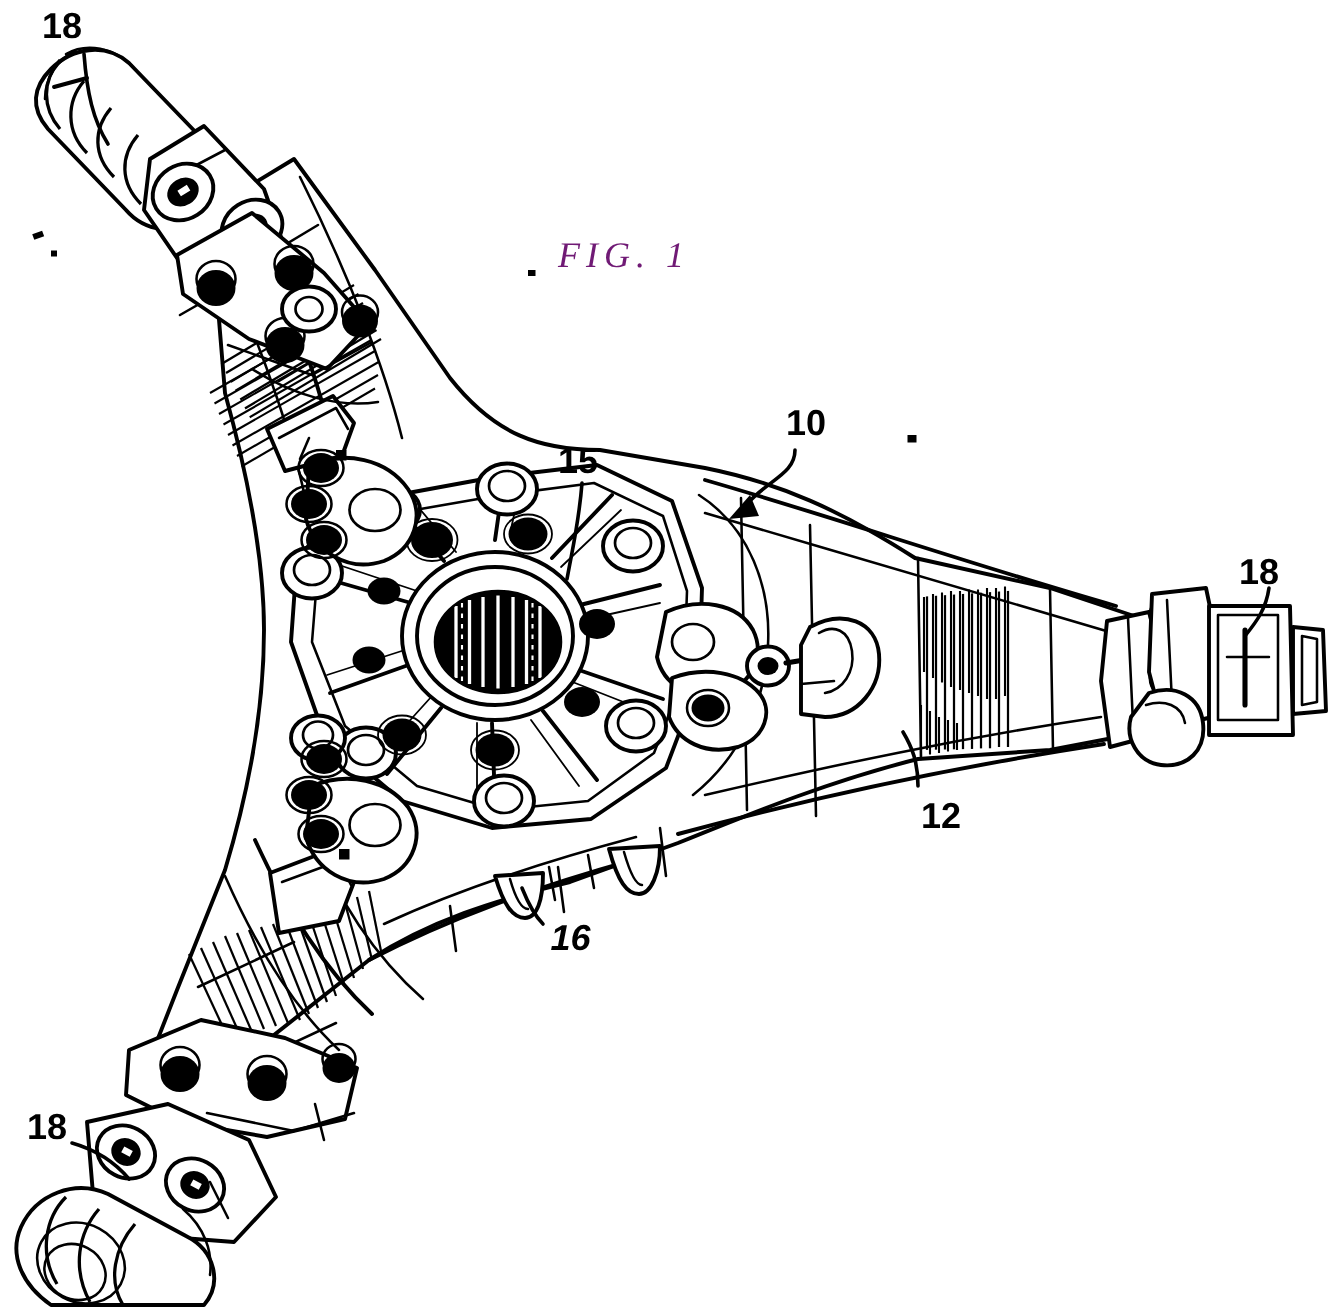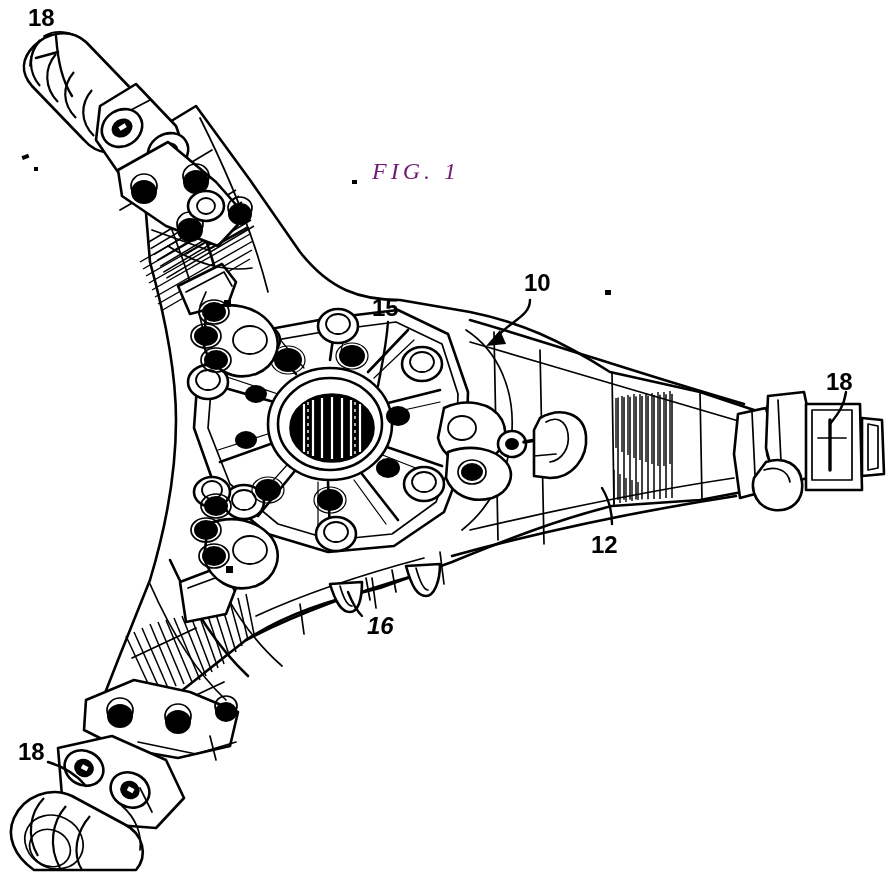--- a/index.html
+++ b/index.html
@@ -556,19 +556,19 @@
   <div class="fig-title">FIG. 1</div>
 
   <div class="ref-num" style="left:28px;  top:6px;">18</div>
 
   <div class="ref-num" style="left:372px; top:296px;">15</div>
 
   <div class="ref-num" style="left:508px; top:271px;margin-left:16px;">10</div>
 
   <div class="ref-num" style="left:826px; top:370px;">18</div>
 
-  <div class="ref-num" style="left:591px; top:533px;">12</div>
+  <div class="ref-num" style="left:614px; top:533px;">12</div>
 
   <div class="ref-num" style="left:367px; top:614px;font-style:italic;">16</div>
 
   <div class="ref-num" style="left:18px;  top:740px;">18</div>
 
 </div>
 
 </body></html>

